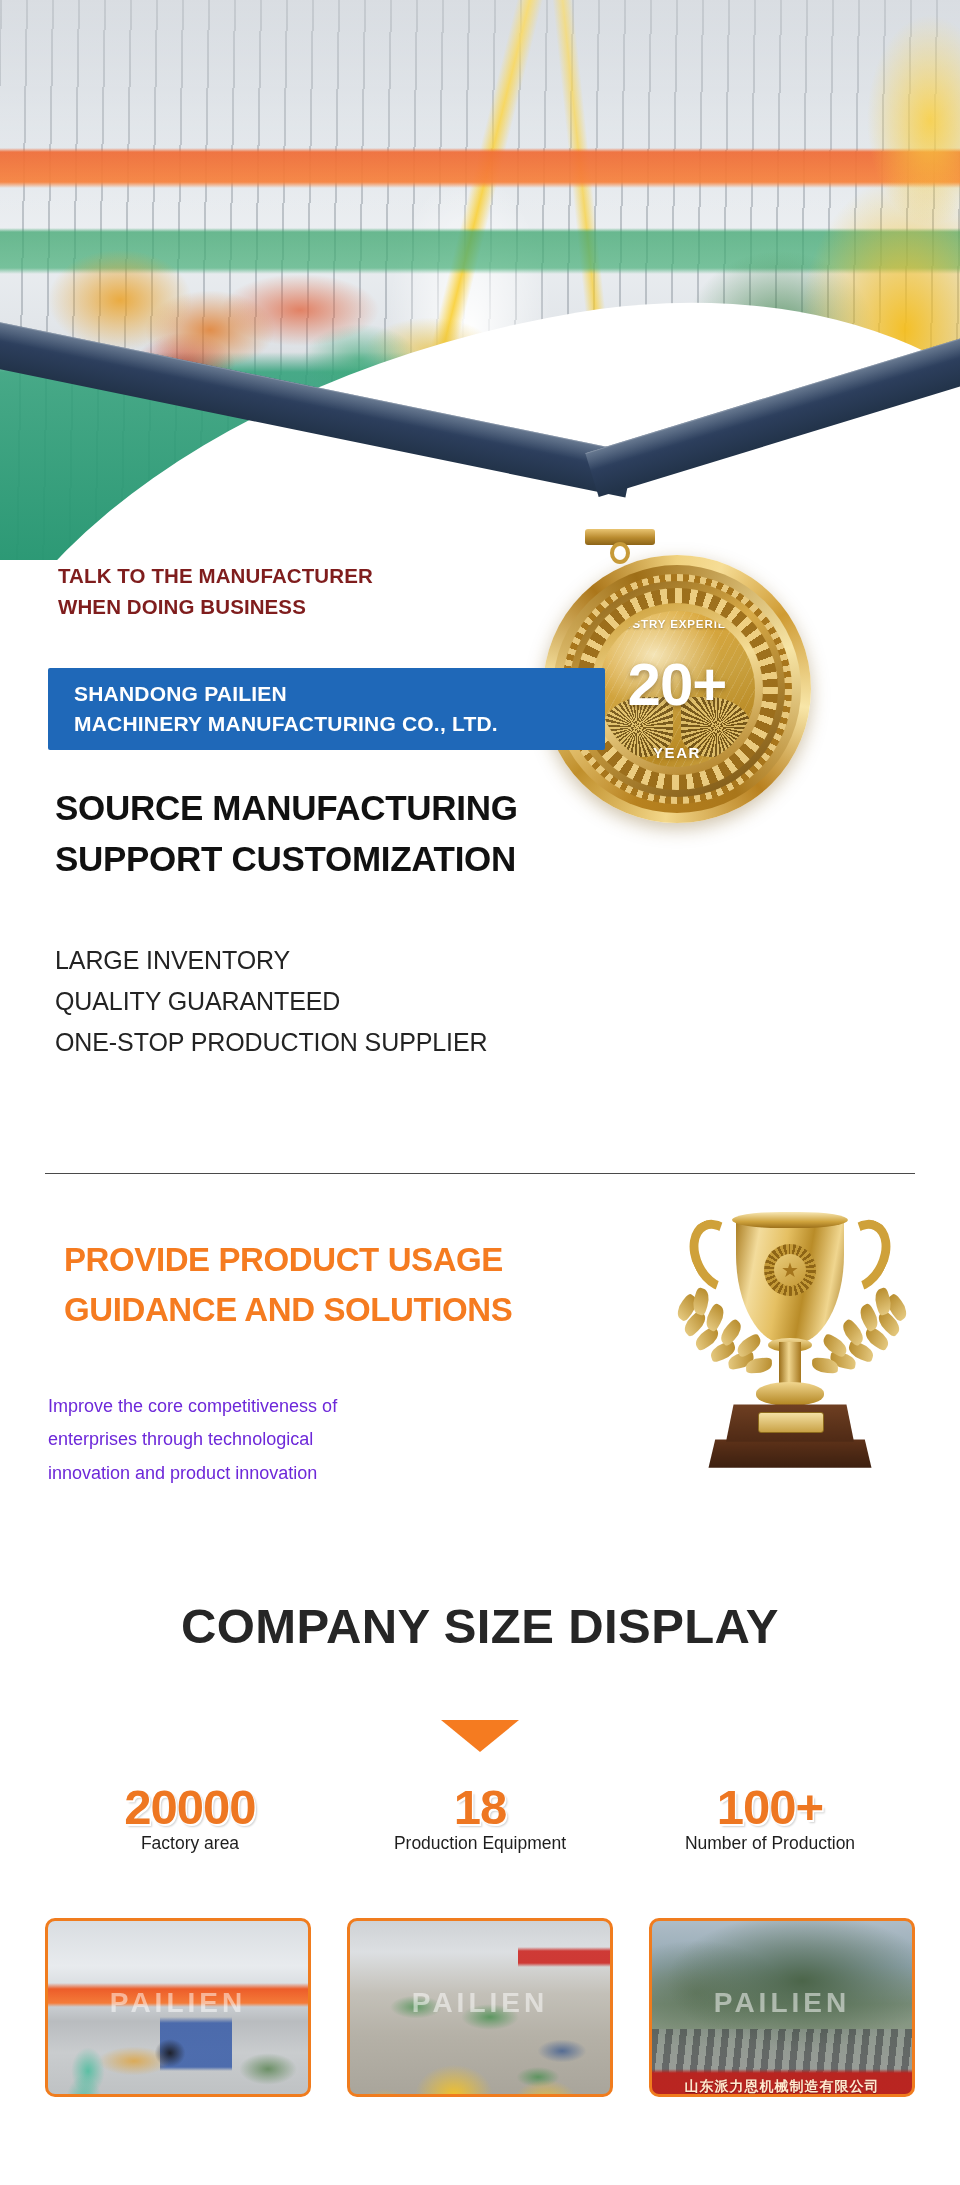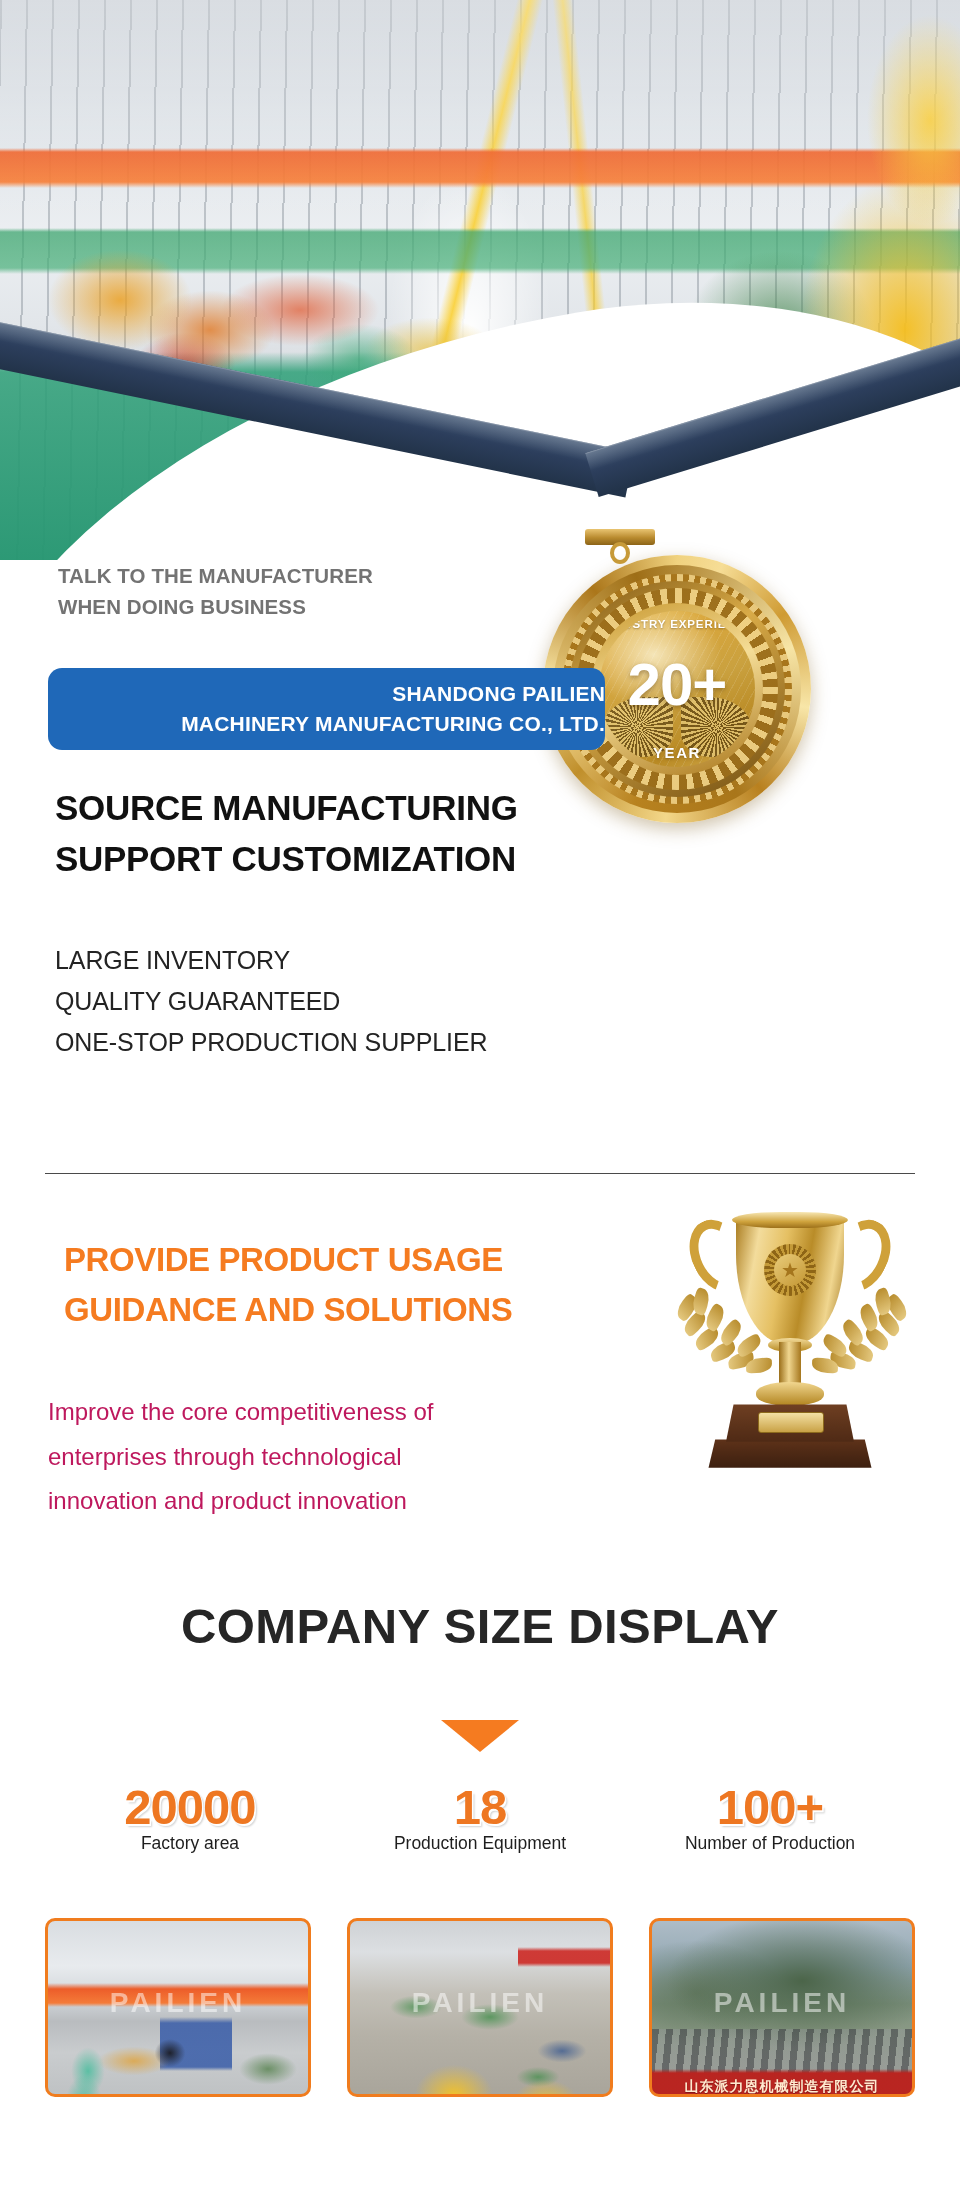--- a/index.html
+++ b/index.html
@@ -213,39 +213,38 @@
     z-index: 1;
   }
   .mf-left { left: 2px; bottom: 10px; border-radius: 60% 10% 40% 30%; }
   .mf-right { right: 2px; bottom: 10px; border-radius: 10% 60% 30% 40%; }
 
   
   .tagline {
     position: absolute;
     left: 58px; top: 560px;
     width: 520px;
-    color: #737373;
+    color: #7f1d1d;
     font-size: 20.5px;
     font-weight: 700;
     line-height: 1.52;
     letter-spacing: .1px;
     z-index: 7;
   }
   .company-badge {
     position: absolute;
     left: 48px; top: 668px;
     width: 557px; height: 82px;
     background: #1f68b8;
-    border-radius: 14px;
+    border-radius: 2px;
     display: flex;
     flex-direction: column;
     justify-content: center;
     padding-left: 26px;
     z-index: 7;
-    align-items: flex-end;
   }
   .company-badge div {
     color: #ffffff;
     font-size: 21px;
     font-weight: 700;
     line-height: 1.42;
     letter-spacing: .2px;
   }
   .headline {
     position: absolute;
@@ -296,22 +295,22 @@
     font-weight: 700;
     line-height: 1.5;
     letter-spacing: -.4px;
   }
   .sec2-body {
     position: absolute;
     left: 48px; top: 1390px;
     width: 520px;
   }
   .sec2-body div {
-    color: #be185d;
-    font-size: 24px;
+    color: #6d28d9;
+    font-size: 18px;
     font-weight: 400;
     line-height: 1.86;
   }
 
   
   .trophy {
     position: absolute;
     left: 648px; top: 1200px;
     width: 280px; height: 330px;
   }

